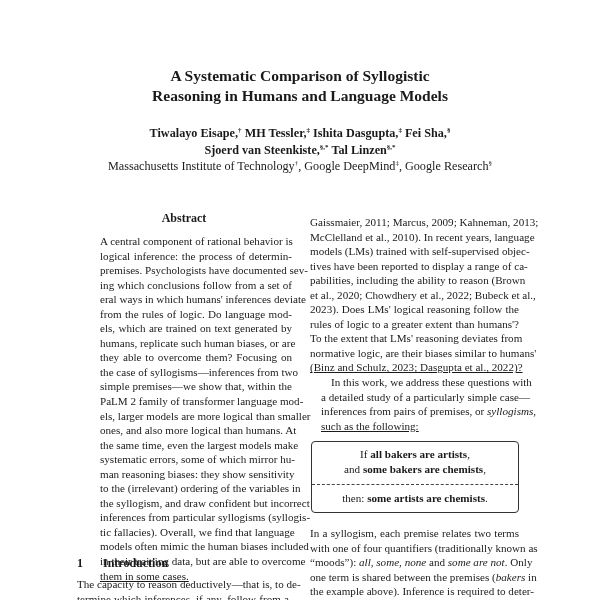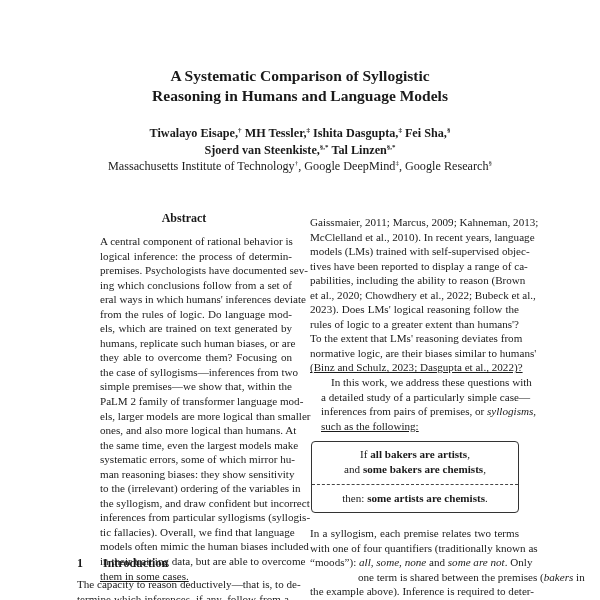--- a/index.html
+++ b/index.html
@@ -109,15 +109,15 @@
     <div><span>and </span><b>some bakers are chemists</b><span>,</span></div>
   </div>
   <div class="div"></div>
   <div class="concl"><span>then: </span><b>some artists are chemists</b><span>.</span></div>
 </div>
 
 <div class="col" style="left:310px; top:526px; width:209px;">
   <span class="ln">In a syllogism, each premise relates two terms</span>
   <span class="ln">with one of four quantifiers (traditionally known as</span>
   <span class="ln" style="text-align-last:left; white-space:pre;"><span>“moods”): </span><i>all</i><span>, </span><i>some</i><span>, </span><i>none</i><span> and </span><i>some are not</i><span>. Only</span></span>
-  <span class="ln" style="text-align-last:left; white-space:pre;margin-left:48px;"><span>one term is shared between the premises (</span><i>bakers</i><span> in</span></span>
+  <span class="ln" style="text-align-last:left; white-space:pre;"><span>one term is shared between the premises (</span><i>bakers</i><span> in</span></span>
   <span class="ln">the example above). Inference is required to deter-</span>
 </div>
 
 </body></html>

